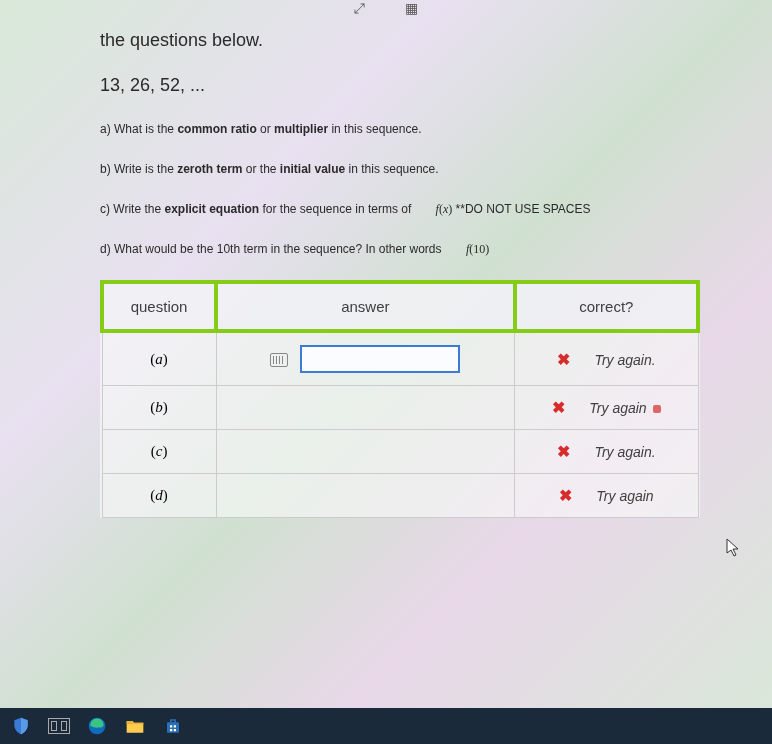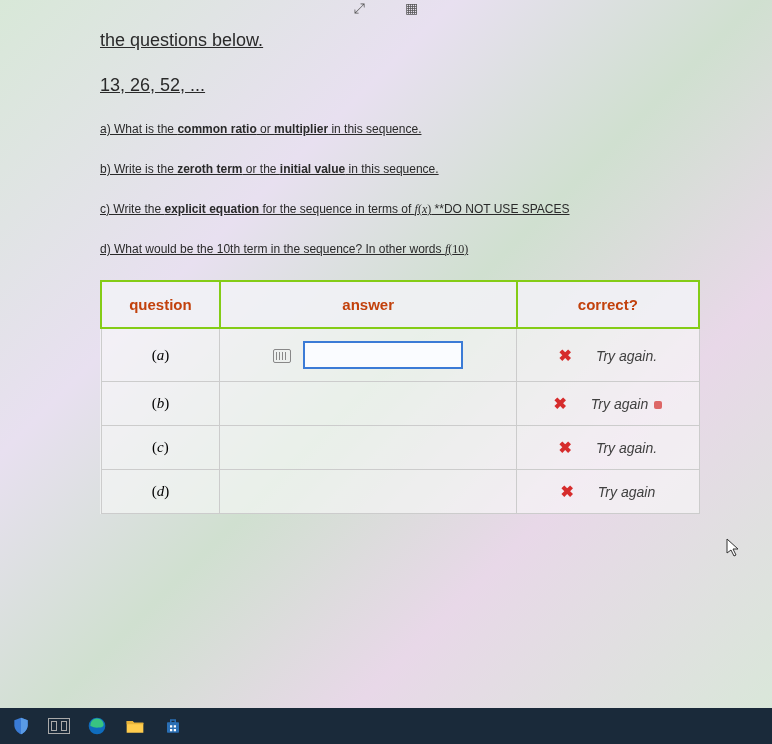--- a/index.html
+++ b/index.html
@@ -7,42 +7,41 @@
       font-family: Arial, sans-serif;
       background: linear-gradient(135deg, #d8e8d8 0%, #e8e0f0 30%, #d0e0d0 50%, #e8d8e8 70%, #d8e8d8 100%);
       width: 772px;
       height: 744px;
       overflow: hidden;
       position: relative;
     }
     .content {
       padding: 30px 80px 0 100px;
       color: #2a2a2a;
-      text-decoration: underline;
     }
     .intro { font-size: 18px; margin-bottom: 24px; }
     .sequence { font-size: 18px; margin-bottom: 24px; }
     .question-block { font-size: 12px; margin-bottom: 22px; line-height: 1.5; }
     .question-block b { font-weight: bold; }
-    .math { font-family: "Times New Roman", serif; font-style: italic; }
+    .math { font-family: "Times New Roman", serif; font-style: italic; margin-left: 21px; }
     .math .paren { font-style: normal; }
     .table-wrap { margin: 10px 50px 0 100px; }
     table {
       border-collapse: collapse;
       width: 600px;
       background: rgba(250,250,250,0.6);
     }
     th {
-      font-weight: bold;
+      font-weight: normal;
       font-size: 15px;
       padding: 14px 10px;
       text-align: center;
       background: rgba(240,240,245,0.7);
-      border: 2px solid #84cc16;
-      color: #c2410c;
+      border: 4px solid #84cc16;
+      color: #404040;
     }
     td {
       padding: 12px 10px;
       text-align: center;
       border: 1px solid #ccc;
       font-size: 15px;
       height: 40px;
     }
     .qcell { font-family: "Times New Roman", serif; font-style: italic; }
     .qcell .paren { font-style: normal; }

